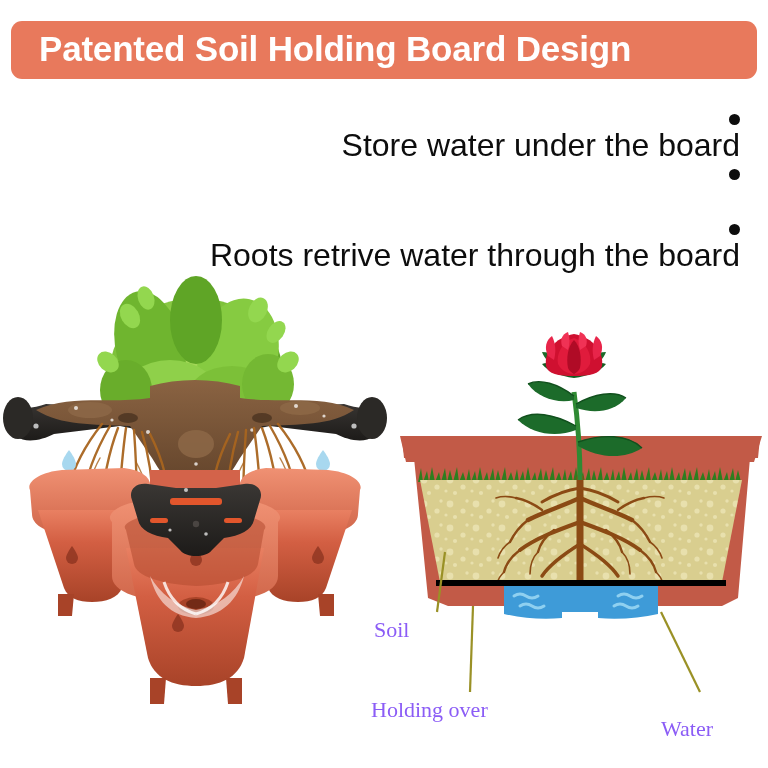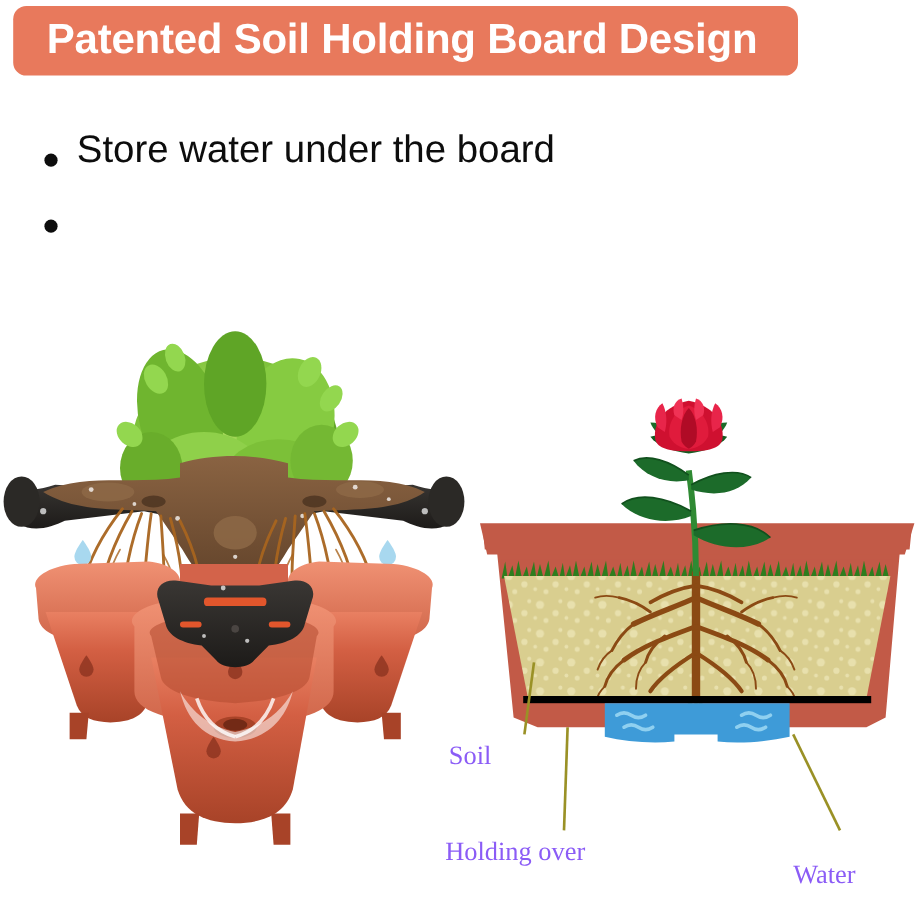--- a/index.html
+++ b/index.html
@@ -13,22 +13,22 @@
     position: relative;
     overflow: hidden;
     font-family: "Liberation Sans", sans-serif;
     -webkit-font-smoothing: antialiased;
   }
 
   
   #header-banner {
     position: absolute;
     left: 11px;
-    top: 5px;
-    width: 654px;
+    top: 21px;
+    width: 746px;
     height: 58px;
     background: #e8795c;
     border-radius: 11px;
     box-sizing: border-box;
   }
   #banner-title {
     position: absolute;
     left: 28px;
     top: 50%;
     transform: translateY(-52%);
@@ -42,22 +42,23 @@
 
   
   #bullet-list {
     position: absolute;
     left: 30px;
     top: 97px;
     width: 710px;
   }
   .bullet-row {
     display: flex;
-    align-items: center;
+    align-items: flex-end;
     height: 55px;
+    flex-direction: column;
   }
   .bullet-dot {
     width: 11px;
     height: 11px;
     border-radius: 50%;
     background: #0d0d0d;
     margin-top: 17px;
     margin-left: 7px;
     flex: 0 0 auto;
   }
@@ -108,20 +109,24 @@
   <div id="banner-title">Patented Soil Holding Board Design</div>
 </div>
 
 <div id="bullet-list">
   <div class="bullet-row">
     <span class="bullet-dot"></span>
     <span class="bullet-text">Store water under the board</span>
   </div>
   <div class="bullet-row">
     <span class="bullet-dot"></span>
+  </div>
+  <div class="bullet-row">
+    <span class="bullet-dot"></span>
+    <span class="bullet-text">Roots retrive water through the board</span>
   </div>
 </div>
 
 <div id="left-photo">
   <svg width="390" height="460" viewBox="0 0 390 460">
     <defs>
       <radialGradient id="gFoliage" cx="42%" cy="35%" r="72%">
         <stop offset="0%" stop-color="#b5e266"></stop>
         <stop offset="55%" stop-color="#7dc13a"></stop>
         <stop offset="100%" stop-color="#4c8f1c"></stop>

